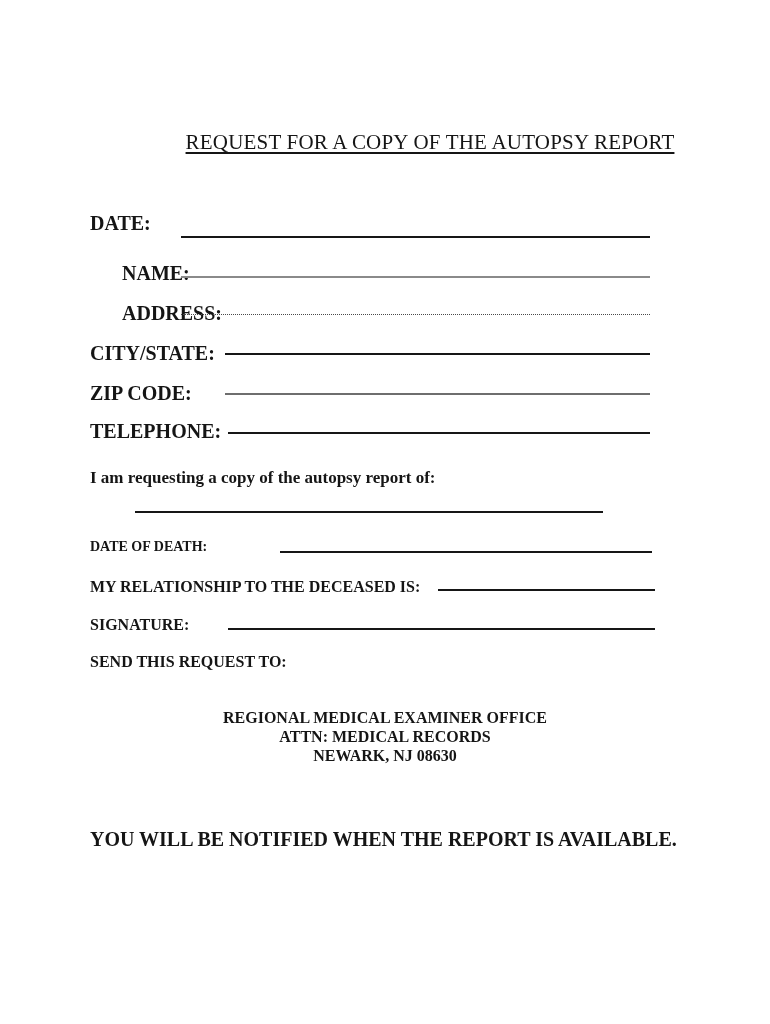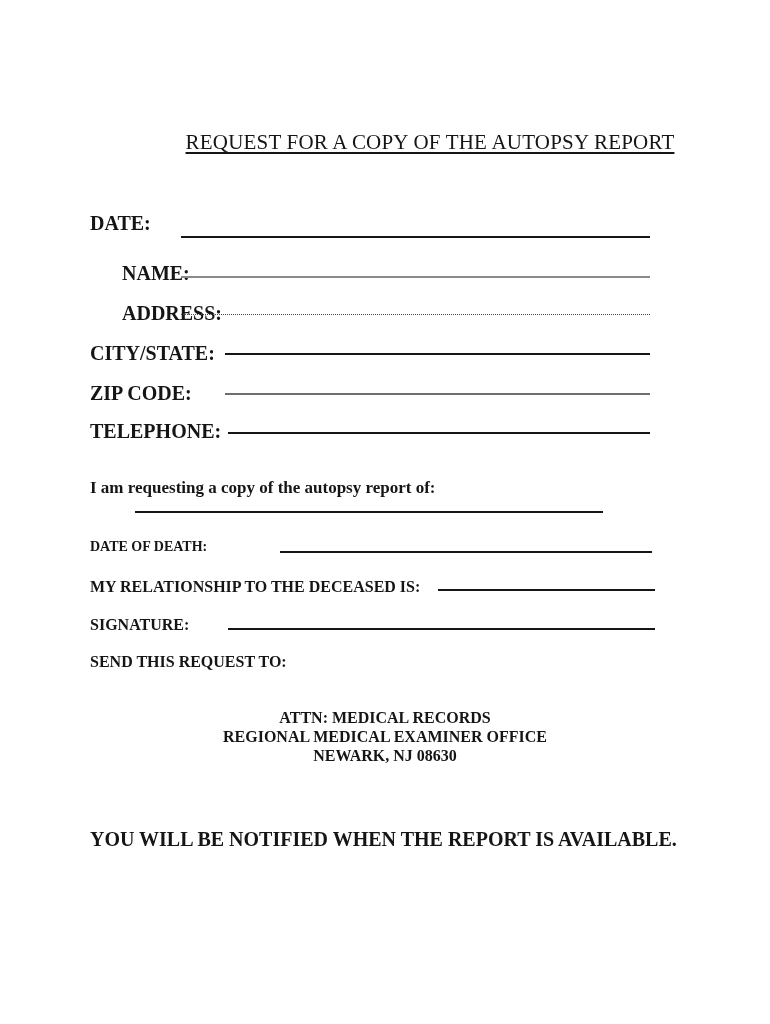--- a/index.html
+++ b/index.html
@@ -80,21 +80,21 @@
   <span class="abs lbl lbl-lg" style="left:90px; top:382px;">ZIP CODE:</span>
   <div class="rule gray2" style="left:225px; top:381px; width:425px;">
     <span></span>
   </div>
 
   <span class="abs lbl lbl-lg" style="left:90px; top:420px;">TELEPHONE:</span>
   <div class="rule" style="left:228px; top:420px; width:422px;">
     <span></span>
   </div>
 
-  <span class="abs lbl lbl-md" style="left:90px; top:478px;">I am requesting a copy of the autopsy report of:</span>
+  <span class="abs lbl lbl-md" style="left:90px; top:468px;">I am requesting a copy of the autopsy report of:</span>
 
   <div class="rule" style="left:135px; top:499px; width:468px;">
     <span></span>
   </div>
 
   <span class="abs lbl lbl-dod" style="left:90px; top:539px;">DATE OF DEATH:</span>
   <div class="rule" style="left:280px; top:539px; width:372px;">
     <span></span>
   </div>
 
@@ -104,20 +104,20 @@
   </div>
 
   <span class="abs lbl lbl-sm" style="left:90px; top:616px;">SIGNATURE:</span>
   <div class="rule" style="left:228px; top:616px; width:427px;">
     <span></span>
   </div>
 
   <span class="abs lbl lbl-sm" style="left:90px; top:653px;">SEND THIS REQUEST TO:</span>
 
   <div class="abs addr-block">
+    <div>REGIONAL MEDICAL EXAMINER OFFICE</div>
     <div>ATTN: MEDICAL RECORDS</div>
-    <div>REGIONAL MEDICAL EXAMINER OFFICE</div>
     <div>NEWARK, NJ 08630</div>
   </div>
 
   <div class="abs footer-note">YOU WILL BE NOTIFIED WHEN THE REPORT IS AVAILABLE.</div>
 
 </div>
 
 </body></html>

